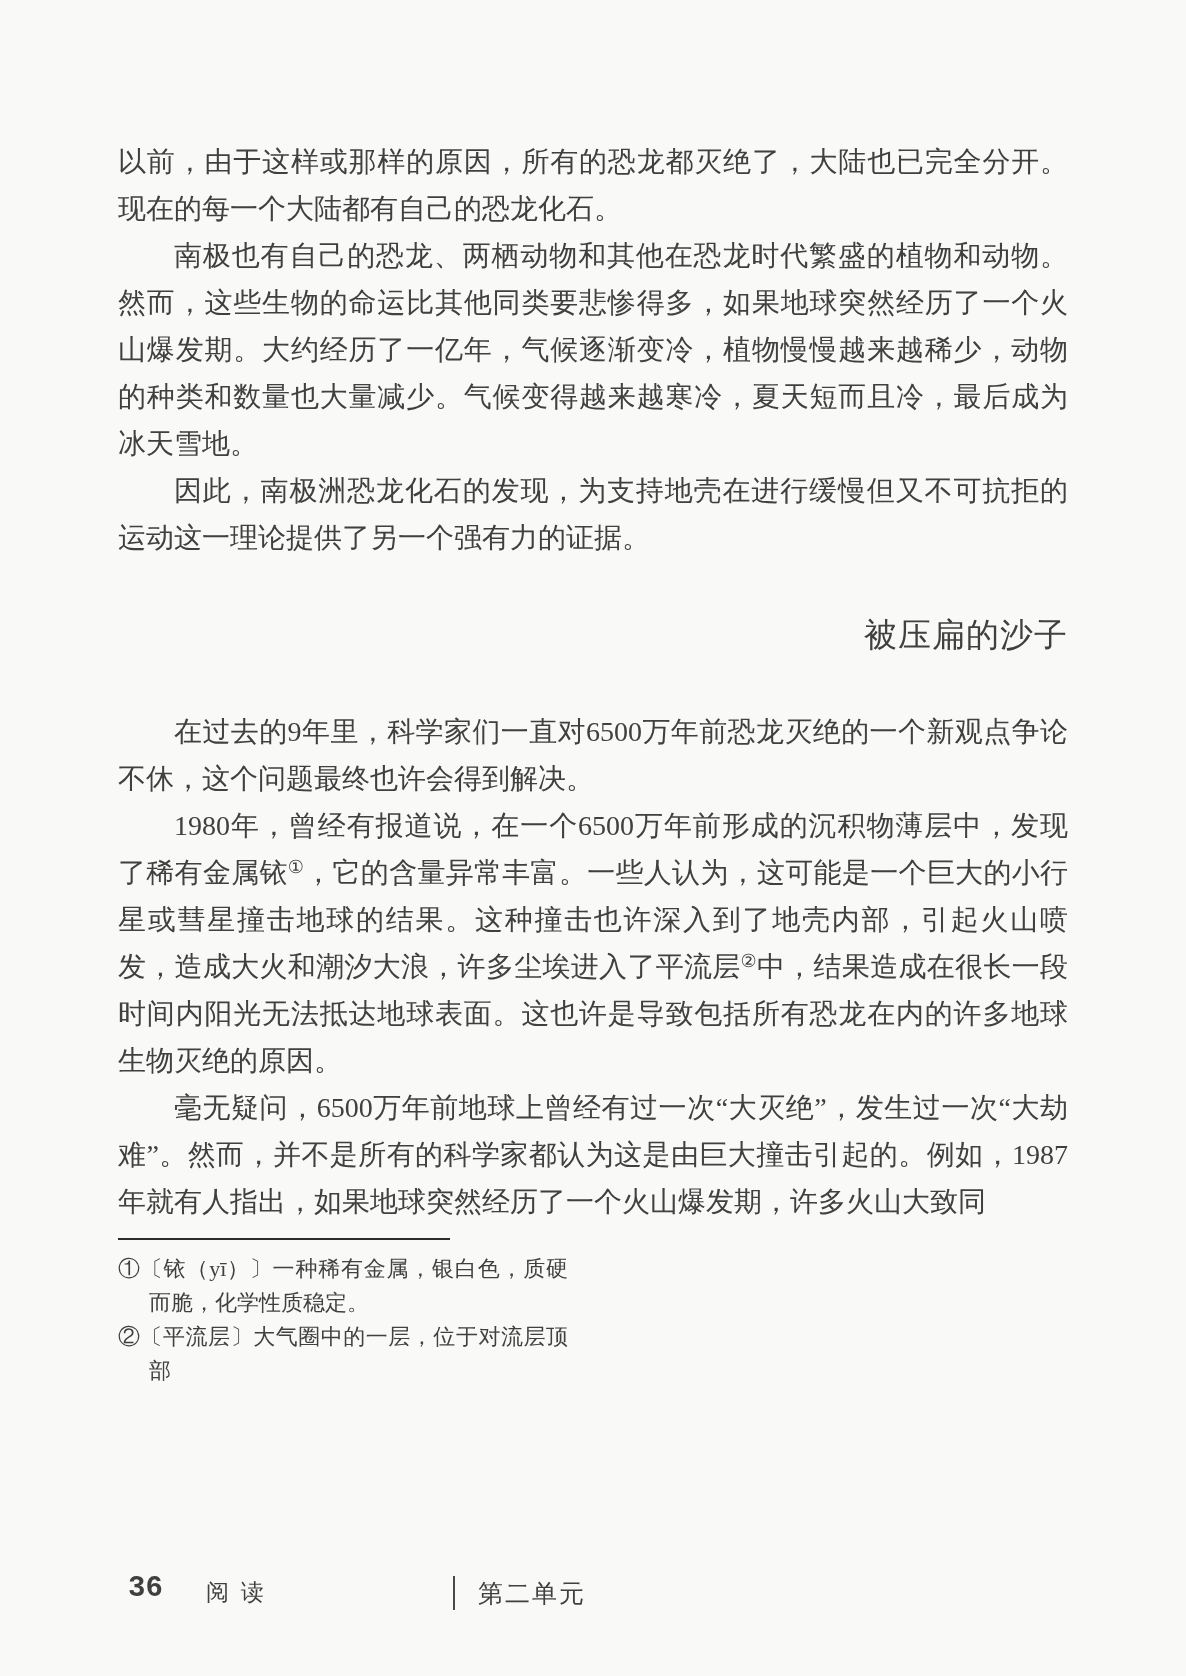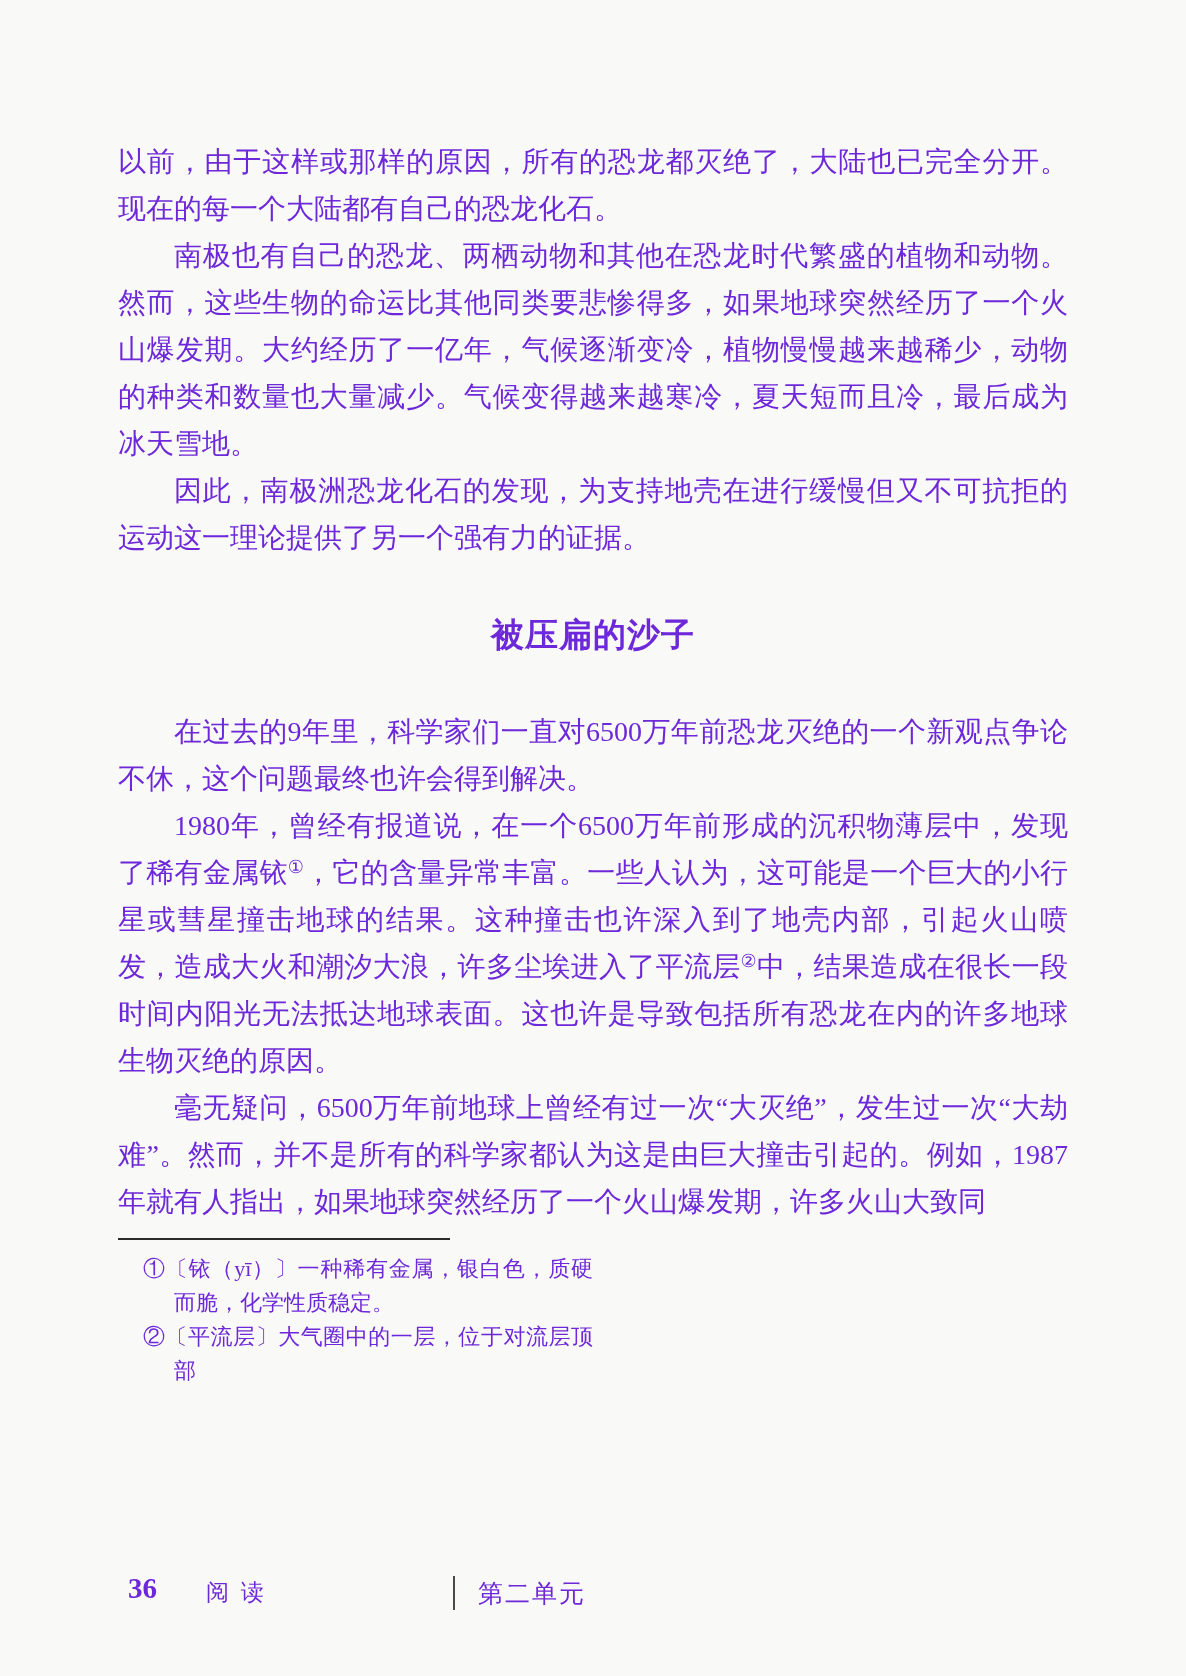--- a/index.html
+++ b/index.html
@@ -6,21 +6,21 @@
     margin: 0;
     padding: 0;
     background: #e9e9e7;
   }
   .page {
     position: relative;
     width: 1186px;
     height: 1676px;
     margin: 0 auto;
     background: #f9f9f7;
-    color: #6d28d9;
+    color: #404040;
     font-family: "Liberation Serif", "DejaVu Serif", serif;
     overflow: hidden;
   }
   .content {
     position: absolute;
     left: 118px;
     top: 138px;
     width: 950px;
   }
   p.body-para {
@@ -33,40 +33,39 @@
   }
   p.indent { text-indent: 2em; }
   .fn-ref {
     font-size: 18px;
     line-height: 0;
     vertical-align: 9px;
   }
   h2.article-title {
     margin: 50px 0 50px 0;
     font-family: "Liberation Sans", "DejaVu Sans", sans-serif;
-    font-weight: bold;
+    font-weight: normal;
     font-size: 33px;
     line-height: 47px;
-    text-align: center;
+    text-align: right;
     letter-spacing: 1px;
   }
   .fn-separator {
     width: 332px;
     height: 0;
     border: none;
     border-top: 2px solid #2c2c2c;
     margin: 13px 0 12px 0;
   }
   .footnotes {
     display: flex;
     font-size: 22px;
     line-height: 34px;
     text-align: justify;
     text-justify: inter-ideograph;
-    margin-left: 25px;
   }
   .fn-col-left { width: 450px; margin-right: 79px; flex: none; }
   .fn-col-right { width: 420px; flex: none; }
   .fn-item {
     padding-left: 31px;
     text-indent: -31px;
     margin: 0;
   }
   .fn-marker { display: inline; }
   .fn-continuation { margin: 0; }
@@ -76,21 +75,21 @@
     top: 1570px;
     width: 950px;
     height: 46px;
   }
   .page-number {
     position: absolute;
     left: 10px;
     top: 2px;
     font-size: 29px;
     font-weight: bold;
-    font-family: Liberation Serif, serif;
+    font-family: Liberation Mono, monospace;
   }
   .footer-section-label {
     position: absolute;
     left: 88px;
     top: 7px;
     font-size: 23px;
     letter-spacing: 3px;
   }
   .footer-divider {
     position: absolute;

